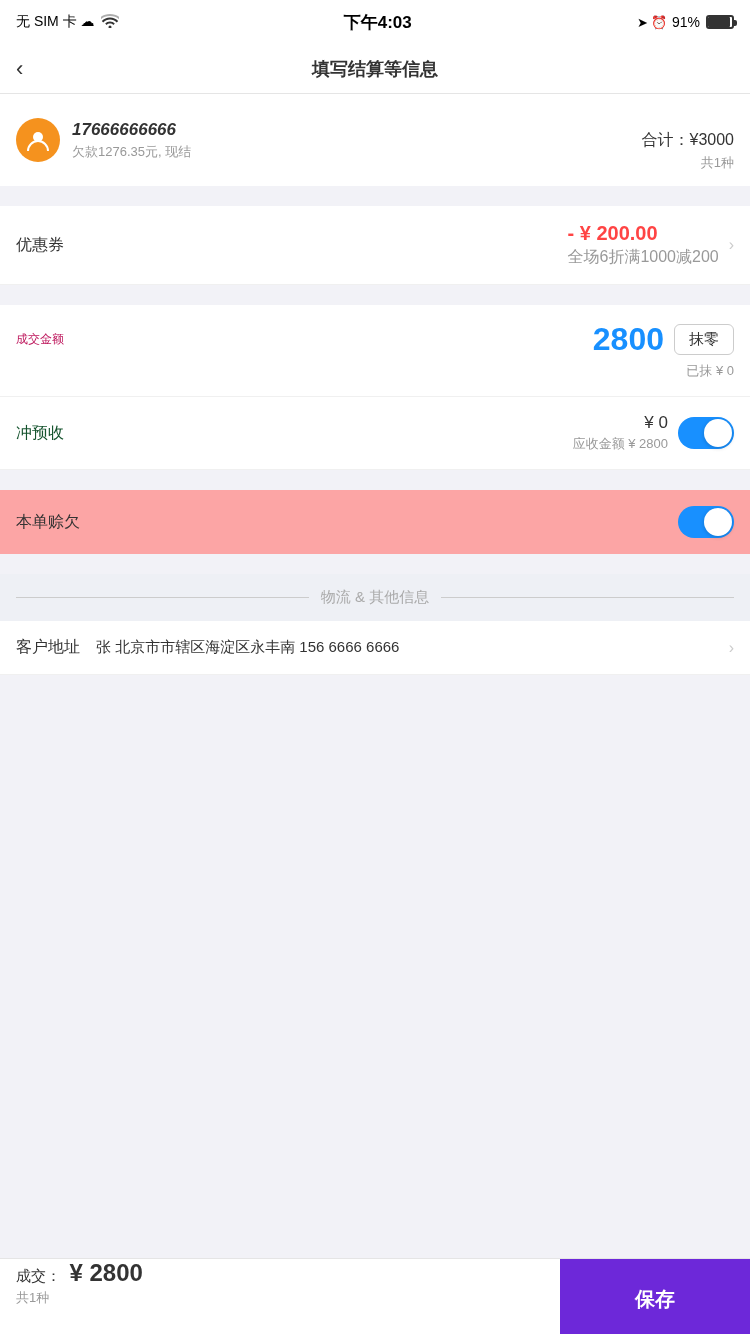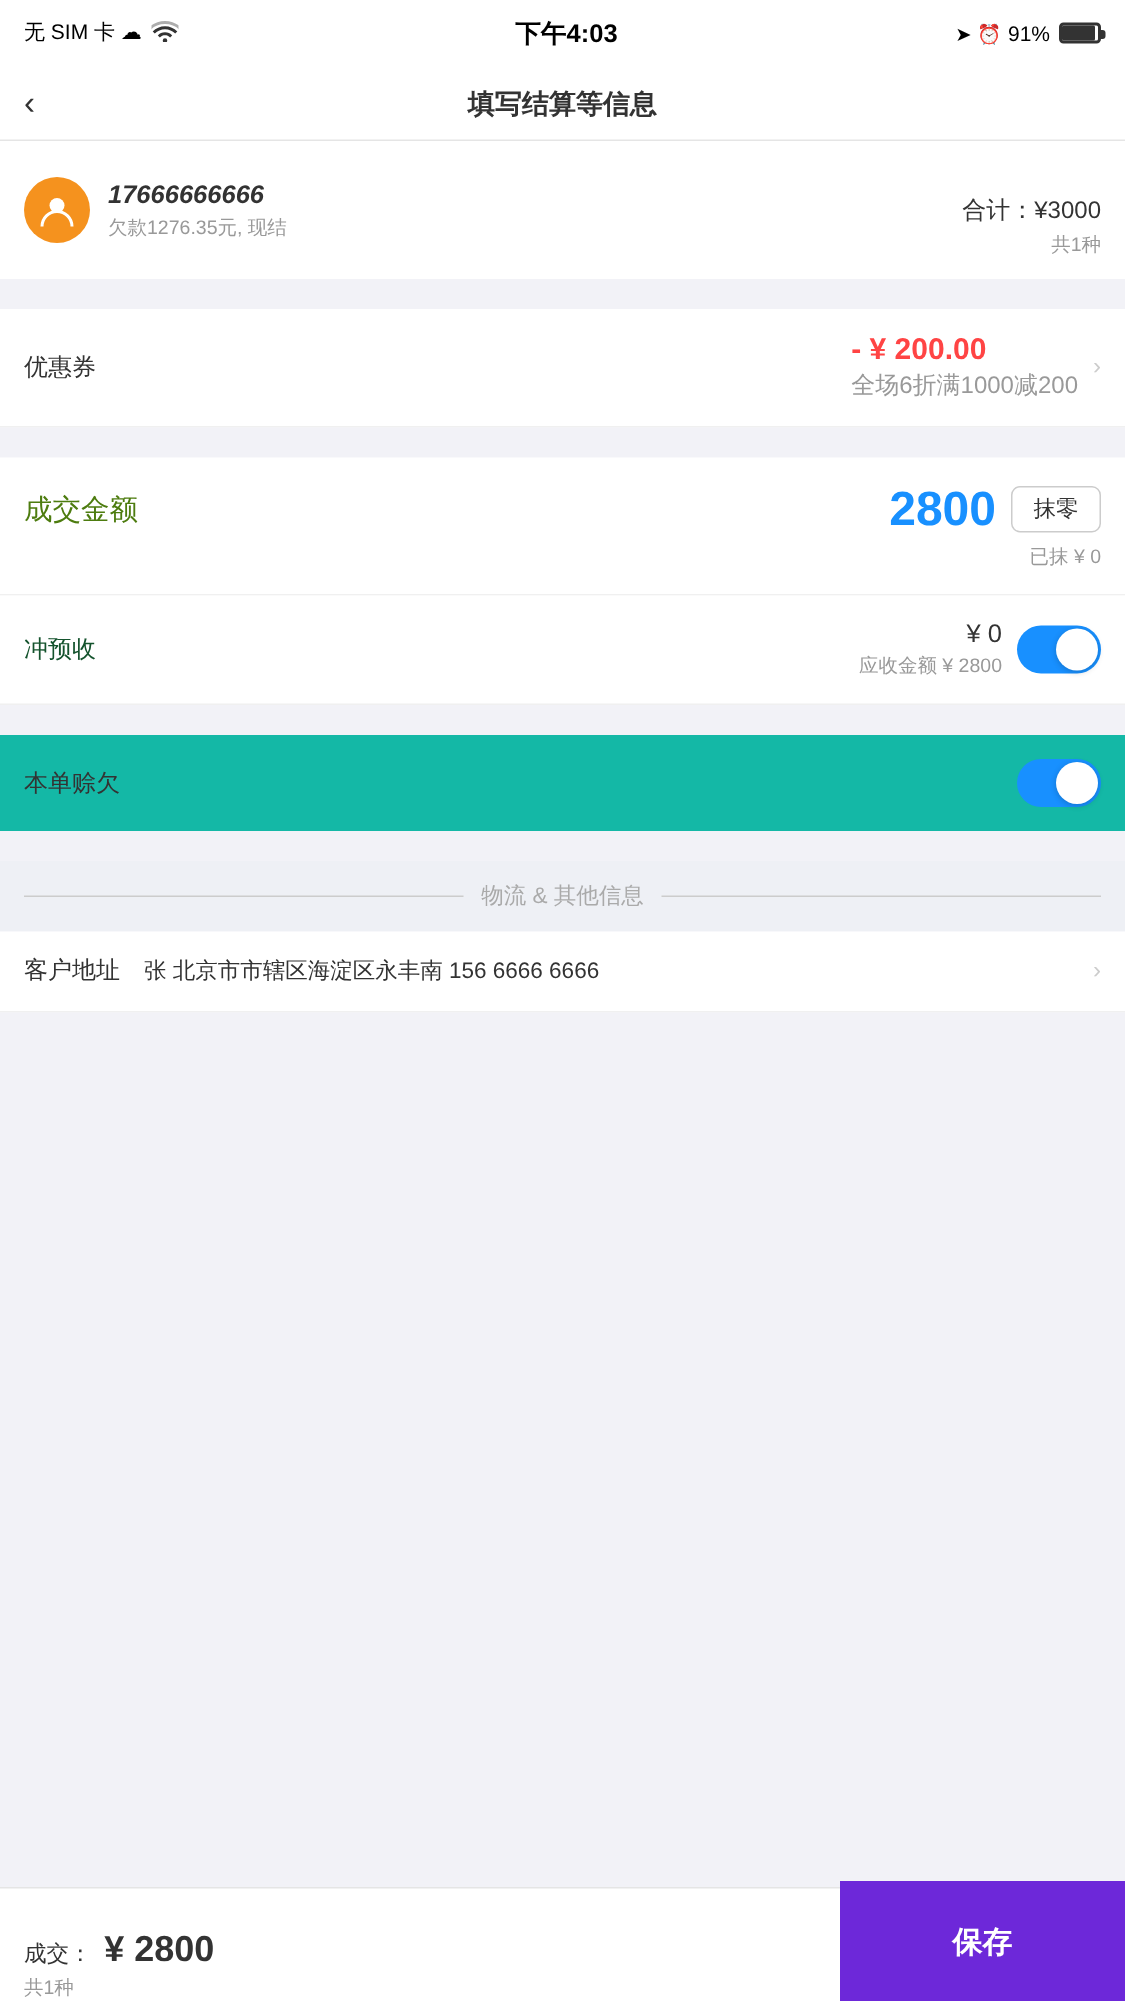--- a/index.html
+++ b/index.html
@@ -114,21 +114,21 @@
       background: #fff;
       padding: 16px;
       margin-top: 10px;
       border-bottom: 1px solid #f0f0f0;
     }
     .deal-row {
       display: flex;
       align-items: center;
       justify-content: space-between;
     }
-    .deal-label { font-size: 19px; color: #4d7c0f; }
+    .deal-label { font-size: 12px; color: #be185d; }
     .deal-right { display: flex; align-items: center; gap: 10px; }
     .deal-amount { font-size: 32px; font-weight: 700; color: #1890ff; }
     .round-btn {
       border: 1px solid #ccc;
       border-radius: 6px;
       padding: 5px 14px;
       font-size: 15px;
       color: #333;
       background: #fff;
       cursor: pointer;
@@ -161,21 +161,21 @@
     .toggle-knob {
       width: 28px; height: 28px; border-radius: 50%;
       background: #fff;
       position: absolute;
       top: 2px; right: 2px;
       box-shadow: 0 1px 4px rgba(0,0,0,0.2);
     }
 
     
     .bill-credit-section {
-      background: #14b8a6;
+      background: #fca5a5;
       padding: 16px;
       display: flex;
       align-items: center;
       justify-content: space-between;
       margin-top: 10px;
     }
     .bill-credit-label { font-size: 16px; color: #333; }
 
     
     .due-date-section {
@@ -225,21 +225,21 @@
     }
 
     
     .bottom-bar {
       position: fixed;
       bottom: 0;
       width: 750px;
       height: 76px;
       background: #fff;
       display: flex;
-      align-items: flex-end;
+      align-items: flex-start;
       border-top: 1px solid #e5e5e5;
     }
     .bottom-summary {
       flex: 1;
       padding: 0 16px;
     }
     .bottom-deal-count { font-size: 13px; color: #999; margin-top: 2px; }
     .bottom-btn-hang {
       width: 190px; height: 80px;
       background: #f5a623;

